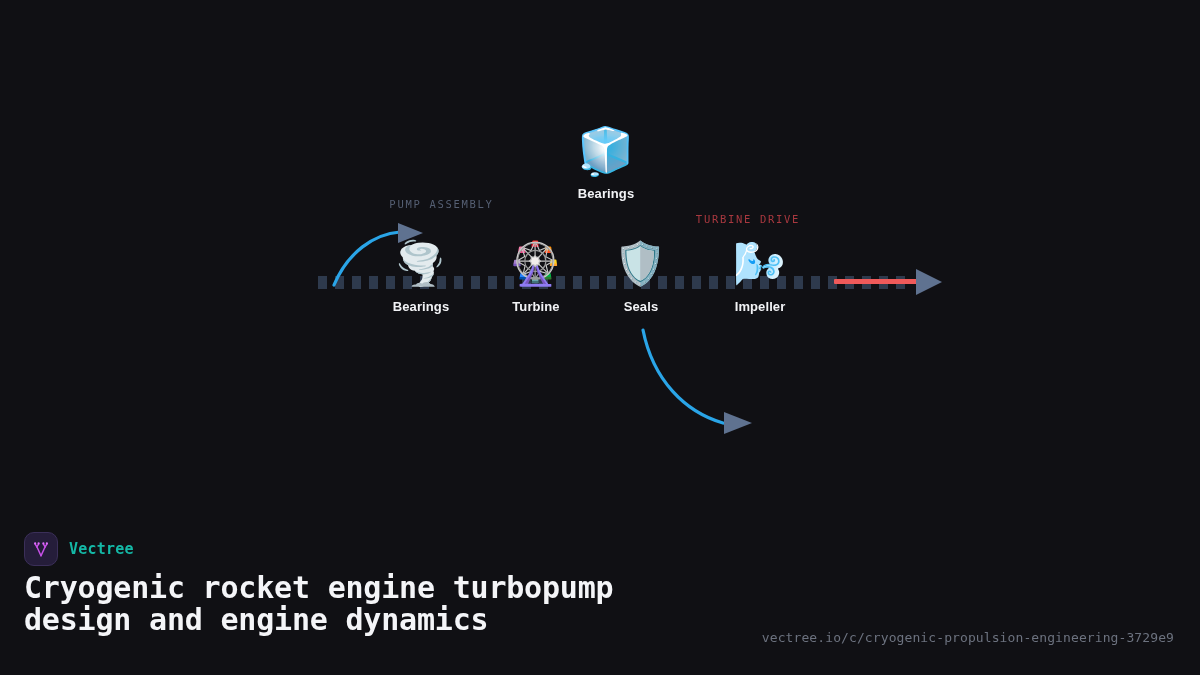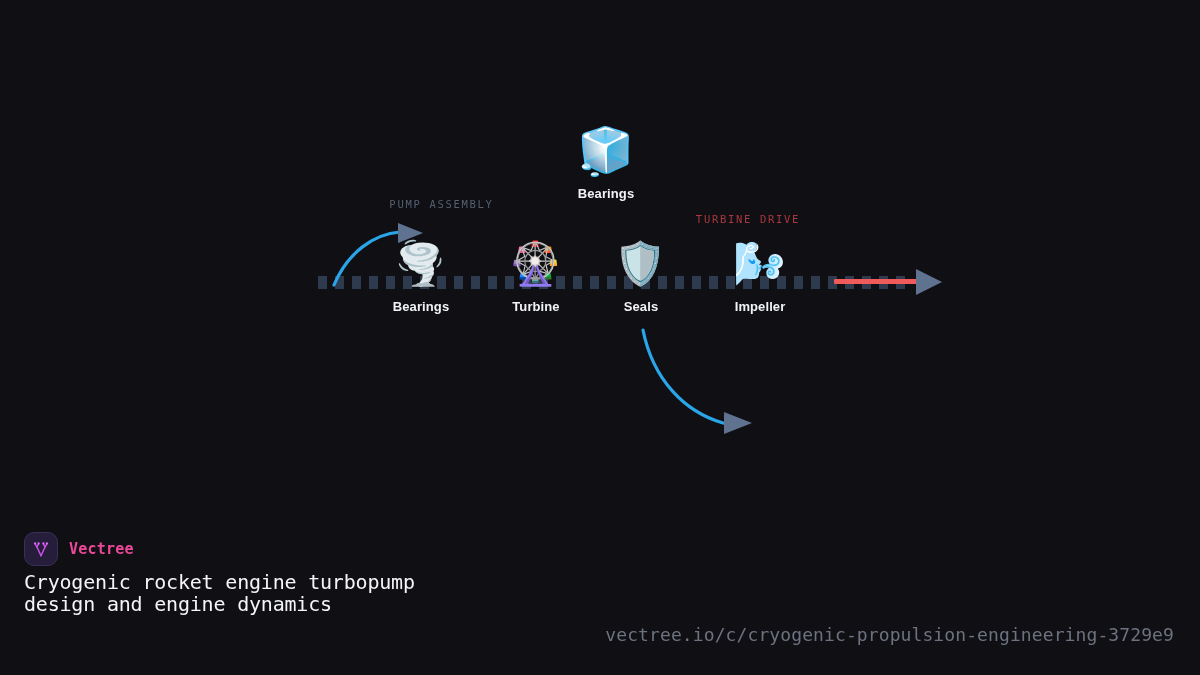--- a/index.html
+++ b/index.html
@@ -119,41 +119,41 @@
     background: #251d3a;
     border: 1px solid #3b2f59;
     display: flex;
     align-items: center;
     justify-content: center;
   }
   .brand-name {
     font-family: "DejaVu Sans Mono", monospace;
     font-size: 15px;
     font-weight: bold;
-    color: #ec4899;
+    color: #14b8a6;
     letter-spacing: 0.2px;
   }
   .headline {
     position: absolute;
     left: 24px;
     top: 52px;
     width: 800px;
     font-family: "DejaVu Sans Mono", monospace;
-    font-size: 20px;
-    font-weight: normal;
+    font-size: 30px;
+    font-weight: bold;
     line-height: 1.08;
     color: #f4f5f8;
     letter-spacing: -0.2px;
   }
   .url {
     position: absolute;
     right: 26px;
     bottom: 30px;
     font-family: "DejaVu Sans Mono", monospace;
-    font-size: 18px;
+    font-size: 13px;
     color: #6c727f;
     letter-spacing: 0.1px;
   }
 </style>
 </head>
 <body>
 
 <div id="diagram">
 
   <div class="rail"></div>

